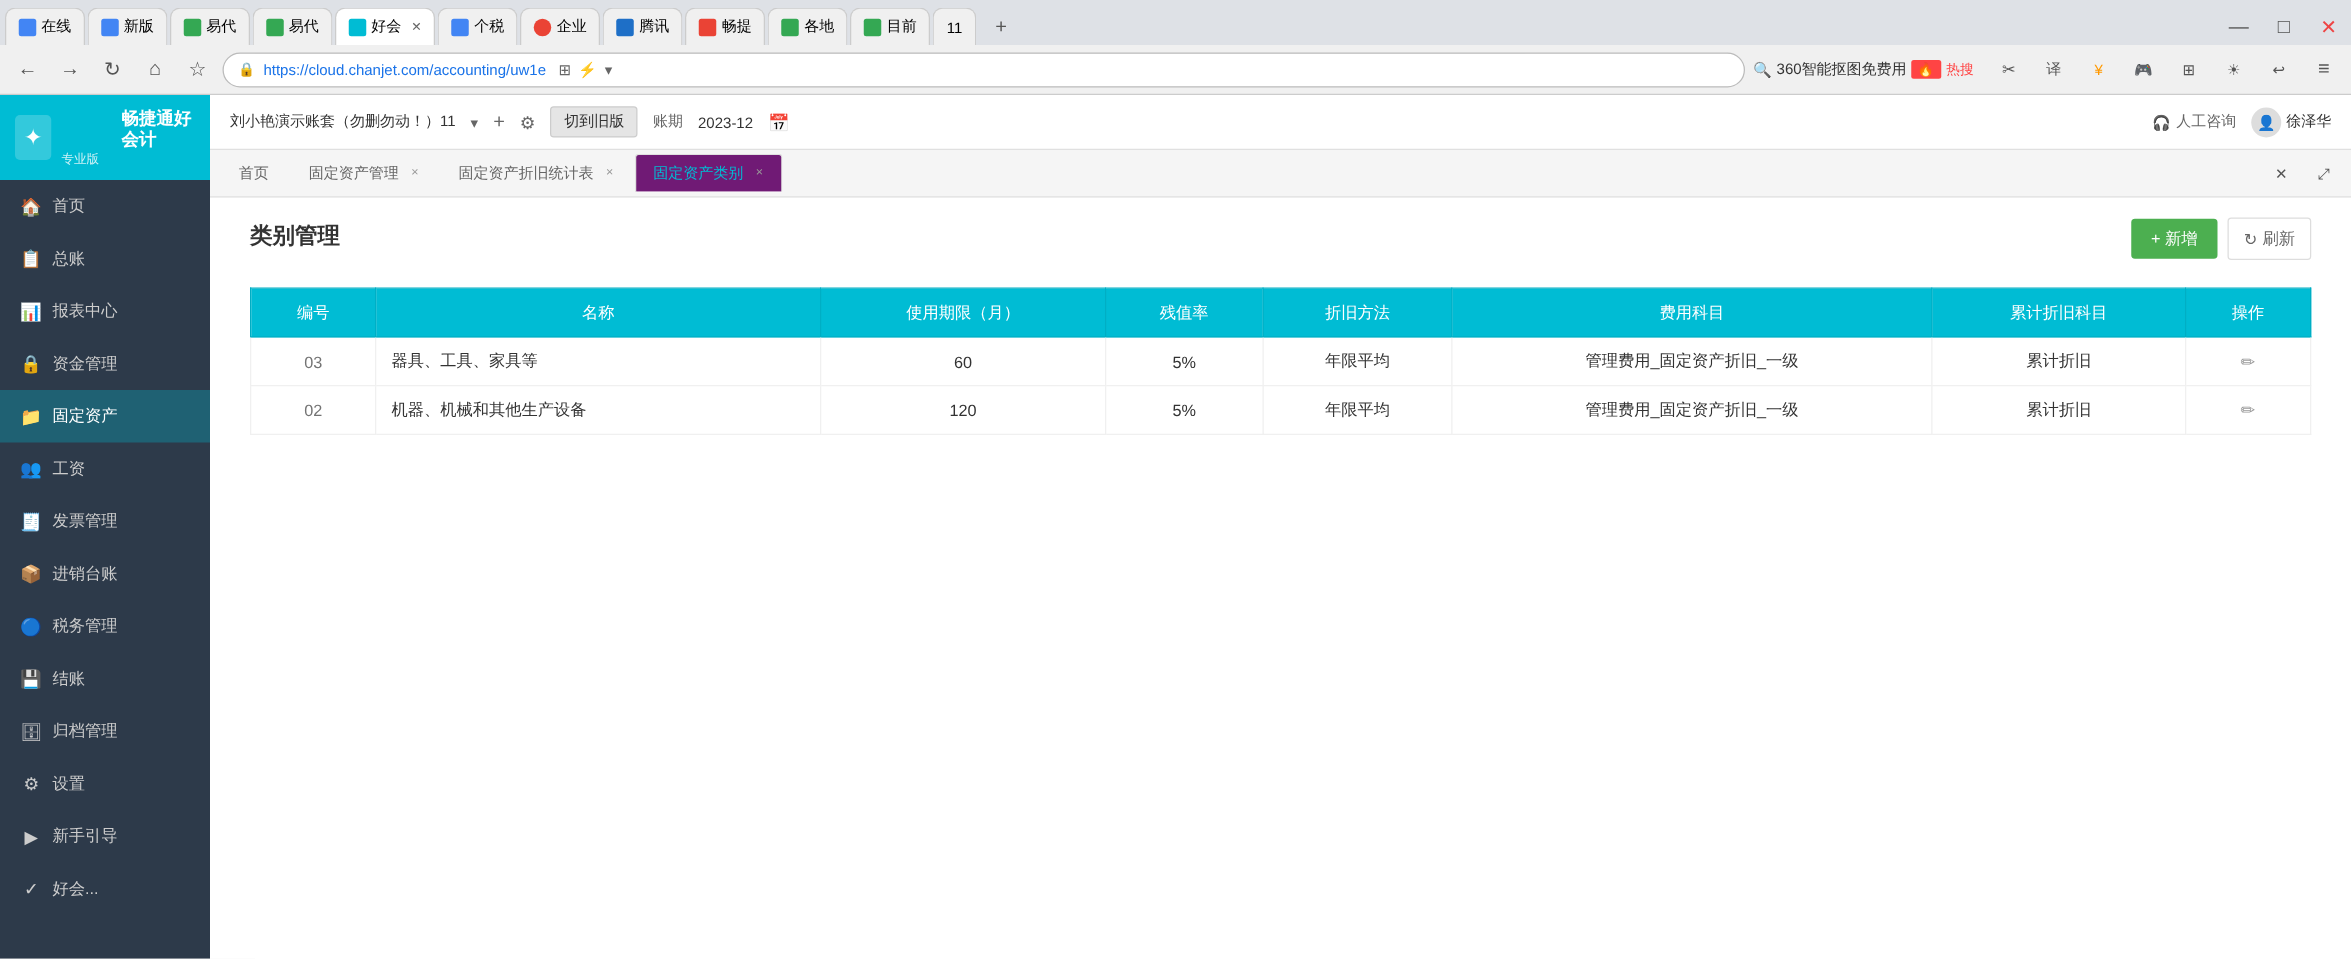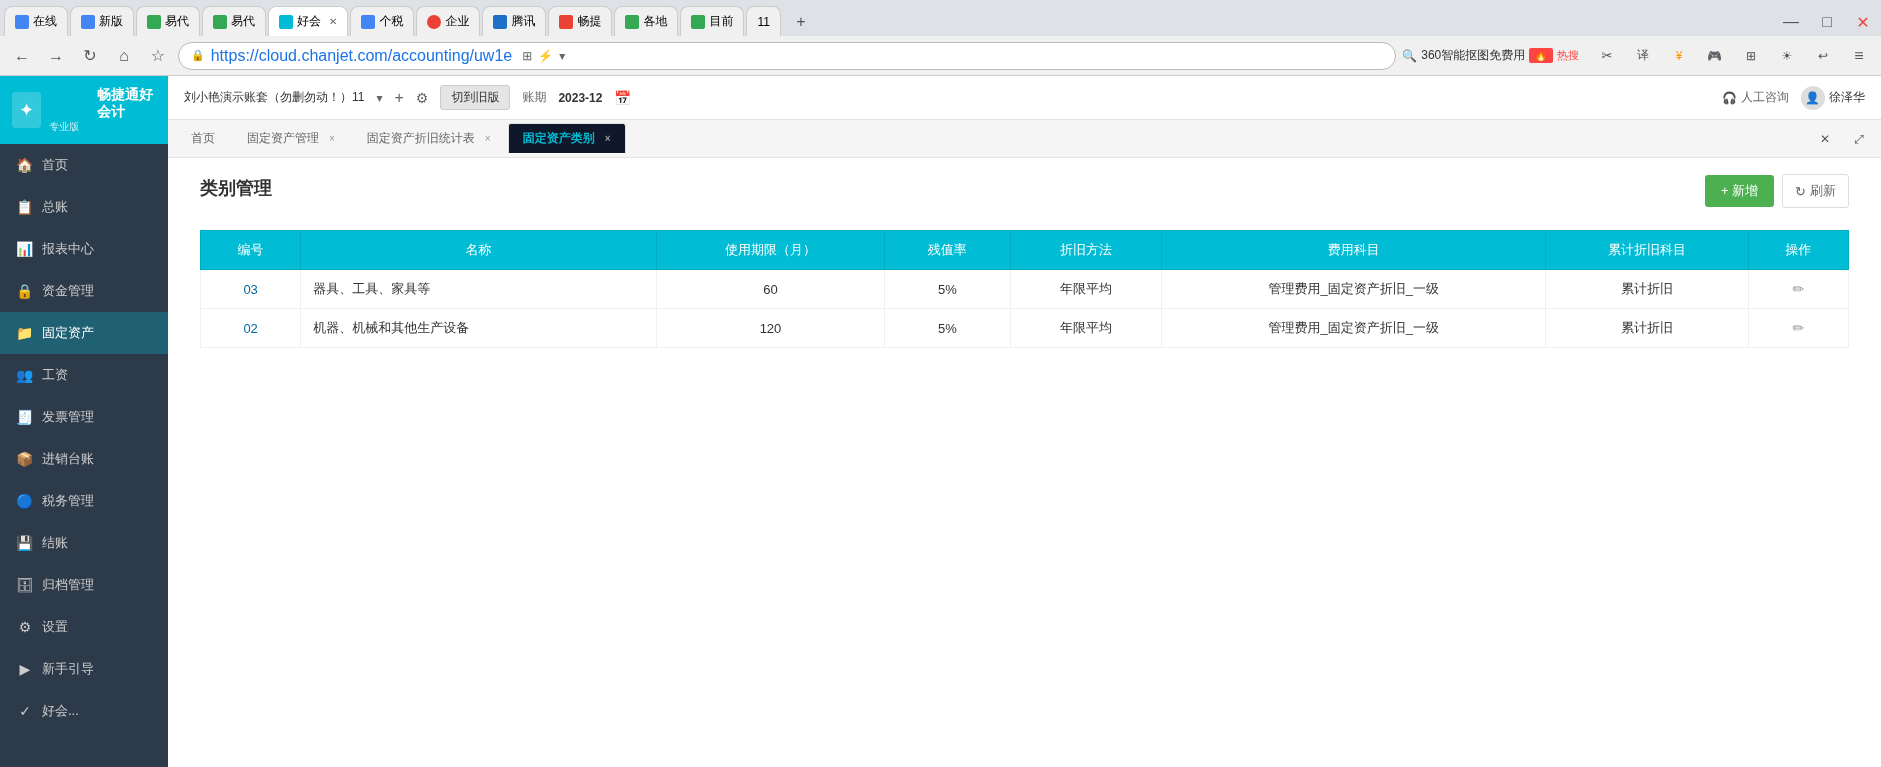--- a/index.html
+++ b/index.html
@@ -6,21 +6,21 @@
     body { font-family: "Microsoft YaHei", sans-serif; font-size: 13px; background: #f5f5f5; overflow: hidden; }
     .tab-bar { display: flex; align-items: flex-end; height: 36px; background: #dee1e6; padding: 0 4px; gap: 2px; overflow: hidden; }
     .browser-tab { display: flex; align-items: center; height: 30px; padding: 0 10px; border-radius: 8px 8px 0 0; font-size: 12px; background: #f0f0f0; border: 1px solid #ccc; border-bottom: none; white-space: nowrap; gap: 4px; cursor: pointer; max-width: 140px; overflow: hidden; }
     .browser-tab.active { background: #fff; }
     .browser-tab .tab-close { margin-left: 4px; color: #666; font-size: 10px; }
 
     .address-bar { display: flex; align-items: center; height: 40px; background: #f0f0f0; padding: 0 8px; gap: 6px; border-bottom: 1px solid #ccc; }
     .nav-btn { width: 28px; height: 28px; border: none; background: transparent; cursor: pointer; display: flex; align-items: center; justify-content: center; color: #555; font-size: 16px; border-radius: 50%; }
     .url-bar { flex: 1; height: 28px; background: #fff; border: 1px solid #bbb; border-radius: 14px; padding: 0 12px; display: flex; align-items: center; gap: 6px; font-size: 12px; color: #333; }
     .url-bar .lock { color: #2a7; font-size: 11px; }
-    .url-text { color: #1a73e8; font-size: 16px; }
+    .url-text { color: #1a73e8; font-size: 12px; }
     .search-area { display: flex; align-items: center; gap: 4px; font-size: 12px; color: #333; }
 
     
     .app-wrapper { display: flex; height: calc(767px - 76px); }
 
     
     .sidebar { width: 168px; background: #2d3a4a; color: #fff; display: flex; flex-direction: column; height: 100%; flex-shrink: 0; }
     .sidebar-logo { background: #00bcd4; padding: 10px 12px; display: flex; align-items: center; gap: 8px; }
     .sidebar-logo .logo-text { font-size: 14px; font-weight: bold; color: #fff; line-height: 1.2; padding-left: 48px; }
     .sidebar-logo .logo-sub { font-size: 10px; color: rgba(255,255,255,0.8); }
@@ -35,39 +35,39 @@
     
     .app-header { display: flex; align-items: center; height: 44px; background: #fff; border-bottom: 1px solid #e0e0e0; padding: 0 16px; gap: 12px; }
     .switch-btn { border: 1px solid #ccc; border-radius: 3px; padding: 3px 10px; cursor: pointer; font-size: 12px; color: #333; background: #e5e5e5; }
     .header-right { display: flex; align-items: center; gap: 12px; margin-left: auto; }
     .header-right .support { font-size: 12px; color: #666; display: flex; align-items: center; gap: 4px; }
     .header-right .username { font-size: 12px; color: #333; display: flex; align-items: center; gap: 4px; }
 
     
     .page-tabs { display: flex; align-items: center; height: 38px; background: #f5f5f5; border-bottom: 1px solid #e0e0e0; padding: 0 8px; gap: 2px; }
     .page-tab { display: flex; align-items: center; padding: 6px 14px; font-size: 12px; color: #666; cursor: pointer; border: 1px solid transparent; border-radius: 3px 3px 0 0; background: transparent; gap: 6px; }
-    .page-tab.active { background: #0f172a; border-color: #e0e0e0; border-bottom-color: #fff; color: #00bcd4; font-weight: 700; }
+    .page-tab.active { background: #701a75; border-color: #e0e0e0; border-bottom-color: #fff; color: #00bcd4; font-weight: 400; }
     .page-tab .tab-x { font-size: 10px; color: #999; margin-left: 4px; }
 
     
     .page-body { flex: 1; padding: 16px 32px; overflow: auto; }
     .page-title { font-size: 18px; font-weight: 600; color: #333; margin-bottom: 16px; }
 
     .toolbar { display: flex; align-items: center; justify-content: flex-end; margin-bottom: 10px; gap: 8px; }
     .btn-add { background: #4caf50; color: #fff; border: none; border-radius: 3px; padding: 7px 16px; font-size: 13px; cursor: pointer; display: flex; align-items: center; gap: 4px; }
     .btn-refresh { background: #fff; border: 1px solid #ddd; border-radius: 3px; padding: 7px 12px; font-size: 13px; cursor: pointer; color: #666; display: flex; align-items: center; gap: 4px; }
 
     
     .data-table { width: 100%; border-collapse: collapse; }
     .data-table thead tr { background: #00bcd4; color: #fff; }
     .data-table thead th { padding: 10px 12px; text-align: center; font-weight: 500; font-size: 13px; border: 1px solid #00aec4; }
     .data-table tbody tr { background: #fff; border-bottom: 1px solid #f0f0f0; }
     .data-table tbody td { padding: 10px 12px; text-align: center; font-size: 13px; color: #333; border: 1px solid #f0f0f0; }
     .data-table tbody td.name-col { text-align: left; }
-    .data-table tbody td.code-col { color: #0369a1; }
+    .data-table tbody td.code-col { color: #737373; }
     .edit-icon { color: #999; cursor: pointer; font-size: 14px; }
   </style>
 </head>
 <body>
 
 <div>
 
   <div class="tab-bar">
     <div class="browser-tab">
       <span style="width:14px;height:14px;background:#4285f4;border-radius:2px;display:inline-block;"></span>
@@ -229,21 +229,21 @@
 
   <div class="main-content">
 
     <div class="app-header">
       <span style="font-size:12px;color:#333;">刘小艳演示账套（勿删勿动！）11</span>
       <span style="font-size:12px;color:#666;">▾</span>
       <span style="font-size:16px;color:#666;">+</span>
       <span style="font-size:14px;color:#666;">⚙</span>
       <button class="switch-btn">切到旧版</button>
       <span style="font-size:12px;color:#666;">账期</span>
-      <span style="font-size:12px;color:#333;font-weight:700;">2023-12</span>
+      <span style="font-size:12px;color:#333;font-weight:400;">2023-12</span>
       <span style="font-size:14px;color:#00bcd4;">📅</span>
       <div class="header-right">
         <span class="support">
           <span>🎧</span>
           <span>人工咨询</span>
         </span>
         <span class="username">
           <span style="width:24px;height:24px;background:#ddd;border-radius:50%;display:inline-block;text-align:center;line-height:24px;font-size:12px;">👤</span>
           <span>徐泽华</span>
         </span>

